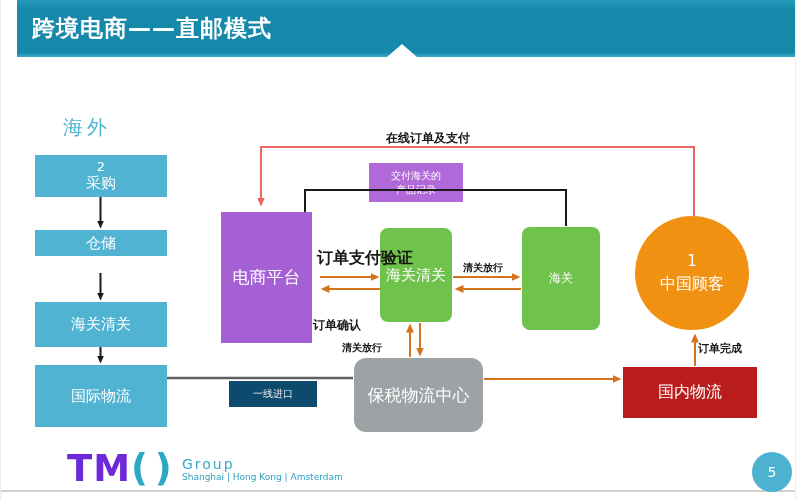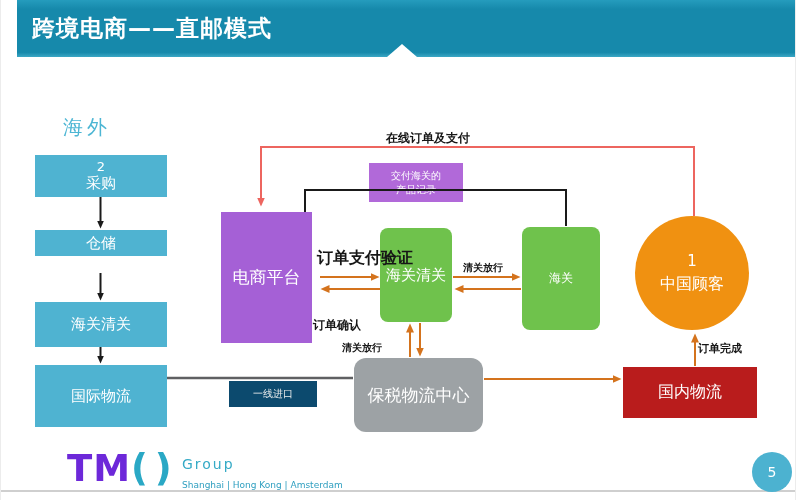--- a/index.html
+++ b/index.html
@@ -59,21 +59,21 @@
   .l-release-r{left:462px;top:261px;font-size:10px;}
   .l-release-d{left:341px;top:341px;font-size:10px;}
   .l-complete{left:697px;top:341px;font-size:11px;}
   
   .logo{position:absolute;left:66px;top:447px;font-weight:bold;font-size:37px;
         letter-spacing:1px;white-space:nowrap;z-index:1;}
   .logo .tm{color:#6d28d9;}
   .logo .br{color:#2aa8c5;letter-spacing:-3px;}
   .logo-group{position:absolute;left:181px;top:456px;font-size:14px;color:#35aac6;
         letter-spacing:2px;z-index:1;}
-  .logo-loc{position:absolute;left:181px;top:472px;font-size:9px;color:#2f9fc0;z-index:1;margin-top:8px;}
+  .logo-loc{position:absolute;left:181px;top:472px;font-size:9px;color:#2f9fc0;z-index:1;}
   .page-circle{position:absolute;left:751px;top:452px;width:40px;height:40px;
         border-radius:50%;background:#4cb2d0;color:#fff;font-size:14px;
         display:flex;align-items:center;justify-content:center;z-index:4;}
   .bottom-line{position:absolute;left:0;top:490px;width:796px;
         border-top:2px solid #cfcfcf;z-index:1;}
 </style>
 </head>
 <body>
 
 <div class="slide">

